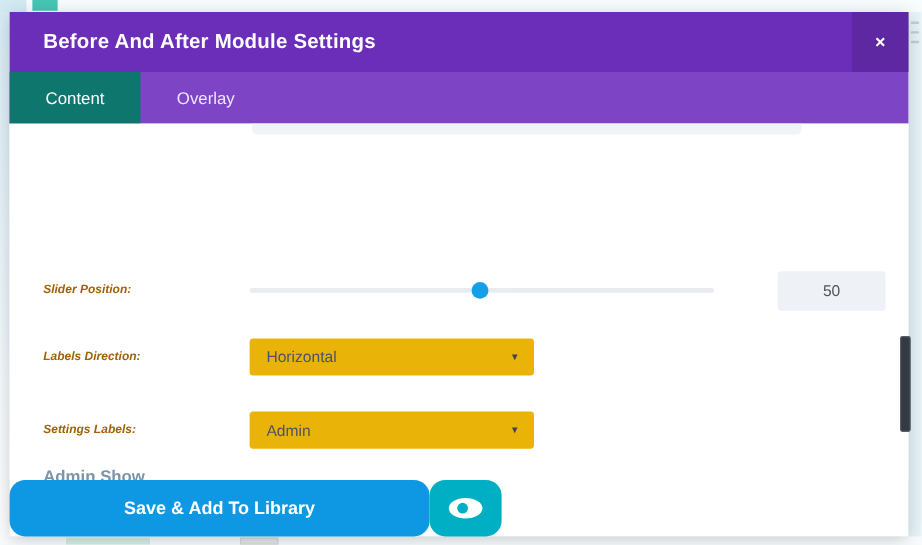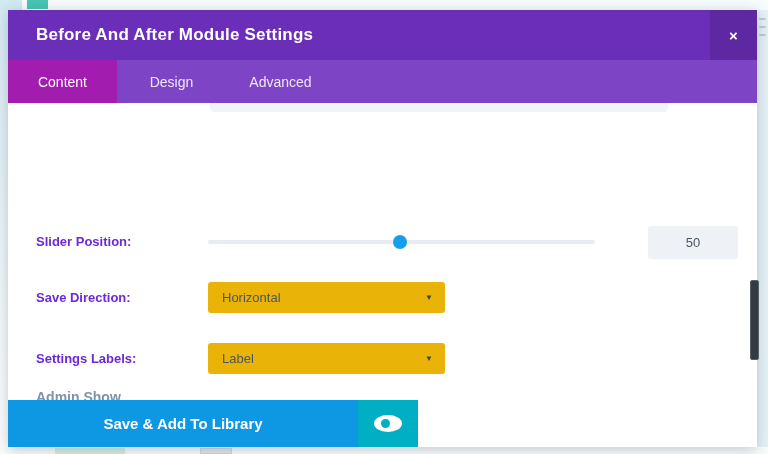--- a/index.html
+++ b/index.html
@@ -30,28 +30,28 @@
     background: #6b2eb8; display: flex; align-items: center; }
   .modal-title { color: #fff; font-size: 17px; font-weight: 600; letter-spacing: .2px; padding-left: 28px; }
   .modal-close { position: absolute; right: 0; top: 0; width: 47px; height: 50px;
     background: #5e28a2; color: #fff; font-size: 15px; font-weight: 700;
     display: flex; align-items: center; justify-content: center; cursor: pointer; }
 
   .tabbar { position: absolute; left: 0; top: 50px; width: 100%; height: 43px;
     background: #7d44c6; display: flex; }
   .tab { width: 109px; height: 43px; display: flex; align-items: center; justify-content: center;
     color: #efe6fb; font-size: 14px; cursor: pointer; }
-  .tab.active { background: #a21caf; color: #fff; }
+  .tab.active { background: #0f766e; color: #fff; }
 
   .modal-body { position: absolute; left: 0; top: 93px; width: 100%; height: 297px; background: #fff; overflow: hidden; }
 
   .partial-input { position: absolute; left: 202px; top: 0; width: 458px; height: 9px;
     background: #f0f3f7; border-radius: 0 0 4px 4px; }
 
-  .field-label { position: absolute; left: 28px; color: #6d28d9; font-size: 13px; font-weight: 700; line-height: 18px; }
+  .field-label { position: absolute; left: 28px; color: #a16207; font-size: 10px; font-weight: 700; line-height: 18px; font-style: italic; }
 
   
   .slider-track { position: absolute; left: 200px; top: 137px; width: 387px; height: 4px;
     background: #e8ebf0; border-radius: 2px; }
   .slider-thumb { position: absolute; left: 185px; top: -5px; width: 14px; height: 14px;
     background: #14a0e8; border-radius: 50%; cursor: pointer; }
   .slider-value { position: absolute; left: 592px; top: 123px; width: 90px; height: 33px;
     background: #eef1f6; border-radius: 3px; color: #4a5563; font-size: 13px;
     display: flex; align-items: center; justify-content: center; margin-left: 48px; }
 
@@ -63,21 +63,21 @@
 
   .next-section-label { position: absolute; left: 28px; top: 286px; color: #7b94aa;
     font-size: 14px; font-weight: 700; line-height: 16px; }
 
   .scrollbar-thumb { position: absolute; left: 742px; top: 177px; width: 9px; height: 80px;
     background: #333a42; border: 1px solid #5a6068; border-radius: 2px; cursor: grab; }
 
   
   .modal-footer { position: absolute; left: 0; top: 390px; width: 100%; height: 47px; display: flex; z-index: 5; }
   .btn { height: 47px; display: flex; align-items: center; justify-content: center;
-    color: #fff; font-size: 15px; font-weight: 700; cursor: pointer; }
+    color: #fff; font-size: 15px; font-weight: 700; cursor: pointer; border-radius: 13px; }
   .btn-library { width: 350px; background: #0e98e4; }
   .btn-preview { width: 60px; background: #00afc3; }
   .btn-exit { width: 339px; background: #28c4a2; }
 
   .eye { position: relative; width: 28px; height: 17px; background: #fff; border-radius: 50%; }
   .eye .pupil { position: absolute; left: 7px; top: 4px; width: 9px; height: 9px;
     background: #00afc3; border-radius: 50%; }
 </style>
 </head>
 <body>
@@ -97,43 +97,42 @@
 
 <div class="modal">
 
   <div class="modal-header">
     <span class="modal-title">Before And After Module Settings</span>
     <span class="modal-close">×</span>
   </div>
 
   <div class="tabbar">
     <div class="tab active">Content</div>
-    <div class="tab">Design</div>
-    <div class="tab">Advanced</div>
+    <div class="tab">Overlay</div>
   </div>
 
   <div class="modal-body">
 
     <div class="partial-input"></div>
 
     <div class="field-label" style="top:130px">Slider Position:</div>
     <div class="slider-track">
       <div class="slider-thumb"></div>
     </div>
     <div class="slider-value">50</div>
 
-    <div class="field-label" style="top:186px">Save Direction:</div>
+    <div class="field-label" style="top:186px">Labels Direction:</div>
     <div class="select" style="top:179px">
       <span>Horizontal</span>
       <span class="arrow">▼</span>
     </div>
 
     <div class="field-label" style="top:247px">Settings Labels:</div>
     <div class="select" style="top:240px">
-      <span>Label</span>
+      <span>Admin</span>
       <span class="arrow">▼</span>
     </div>
 
     <div class="next-section-label">Admin Show</div>
 
   </div>
 
   <div class="scrollbar-thumb" style="top:270px"></div>
 
   <div class="modal-footer">

